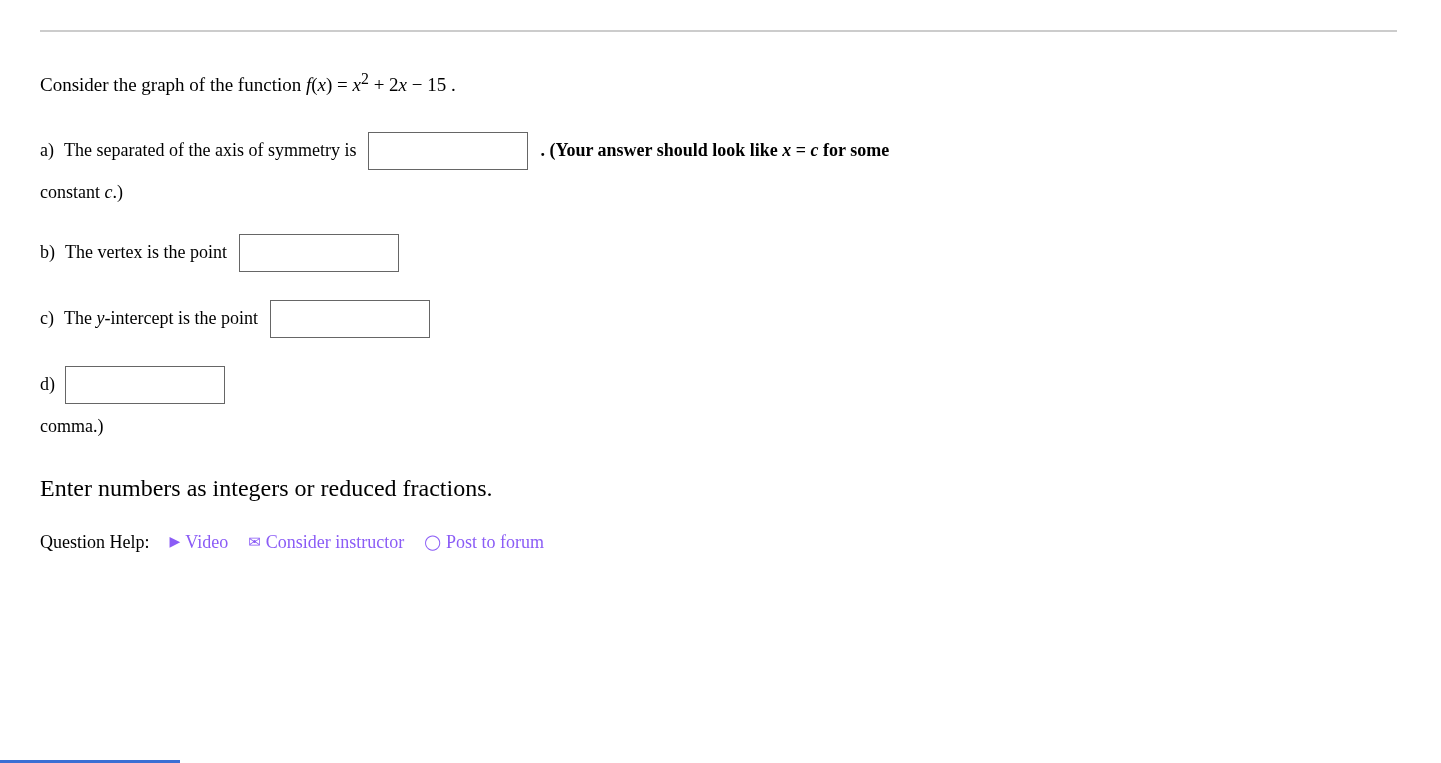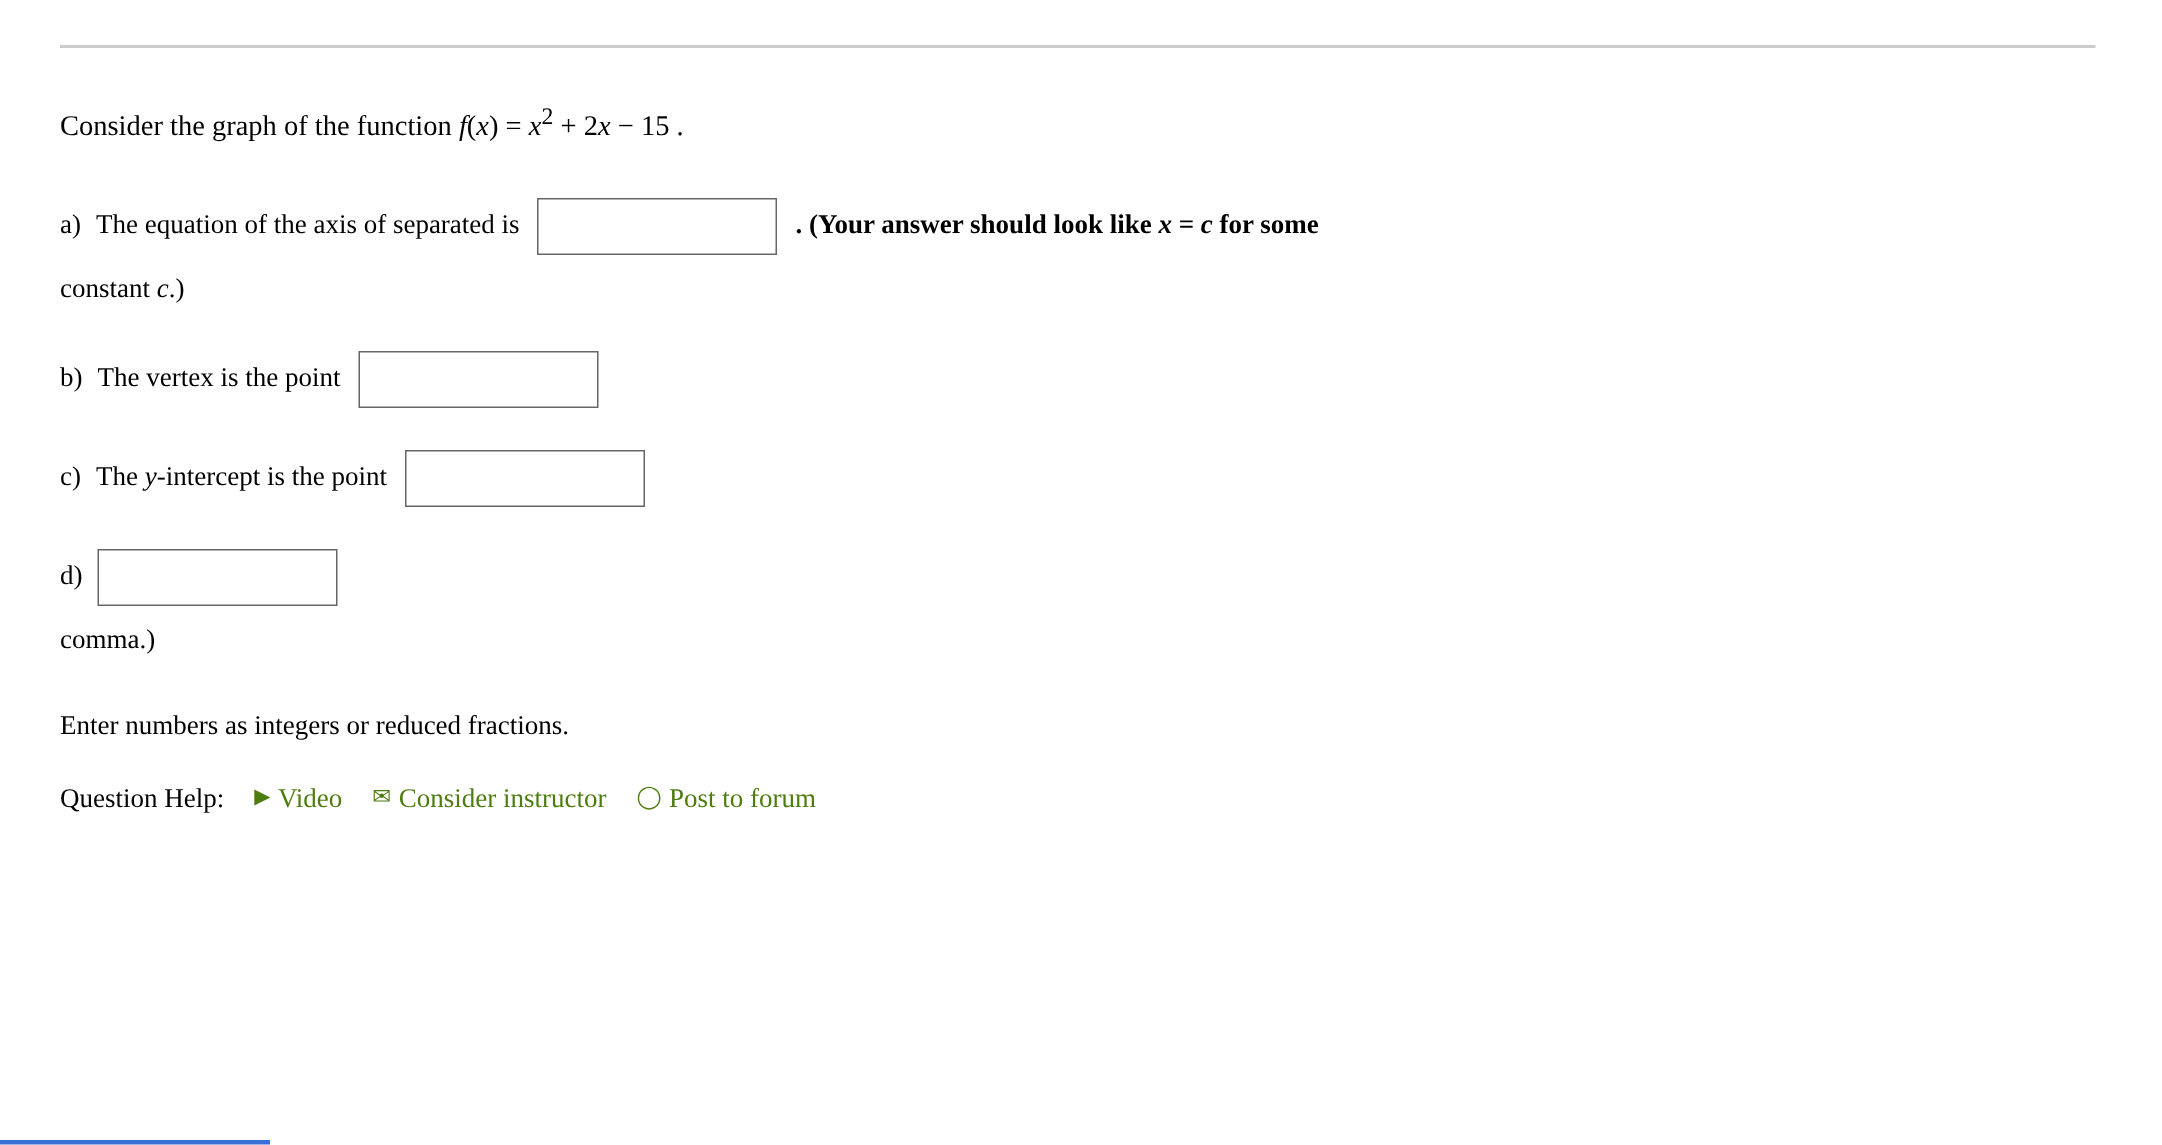--- a/index.html
+++ b/index.html
@@ -76,38 +76,38 @@
       font-weight: bold;
     }
 
     .wrap-text {
       font-size: 18px;
       width: 100%;
       margin-top: 2px;
     }
 
     .integers-note {
-      font-size: 18px;
+      font-size: 24px;
       margin-bottom: 20px;
       margin-top: 10px;
     }
 
     .question-help {
       display: flex;
       gap: 20px;
       margin-bottom: 24px;
       flex-wrap: wrap;
     }
 
     .help-label {
       font-size: 18px;
     }
 
     .help-link {
-      color: #4d7c0f;
+      color: #8b5cf6;
       text-decoration: none;
       font-size: 18px;
       display: flex;
       align-items: center;
       gap: 5px;
       cursor: pointer;
     }
 
     .help-icon {
       display: inline-flex;
@@ -155,21 +155,21 @@
     <div class="problem-statement">
       <span>Consider the graph of the function </span>
       <span>
         <i>f</i>(<i>x</i>) = <i>x</i><sup>2</sup> + 2<i>x</i> − 15
       </span>
       <span>.</span>
     </div>
 
     <div class="part-row">
       <span class="part-label">a)</span>
-      <span class="part-text">The equation of the axis of separated is</span>
+      <span class="part-text">The separated of the axis of symmetry is</span>
       <input class="answer-box" type="text" style="">
       <span class="hint-text">. (Your answer should look like <i>x</i> = <i>c</i> for some</span>
       <span class="wrap-text">constant <i>c</i>.)</span>
     </div>
 
     <div class="part-row">
       <span class="part-label">b)</span>
       <span class="part-text">The vertex is the point</span>
       <input class="answer-box" type="text" style="">
     </div>

